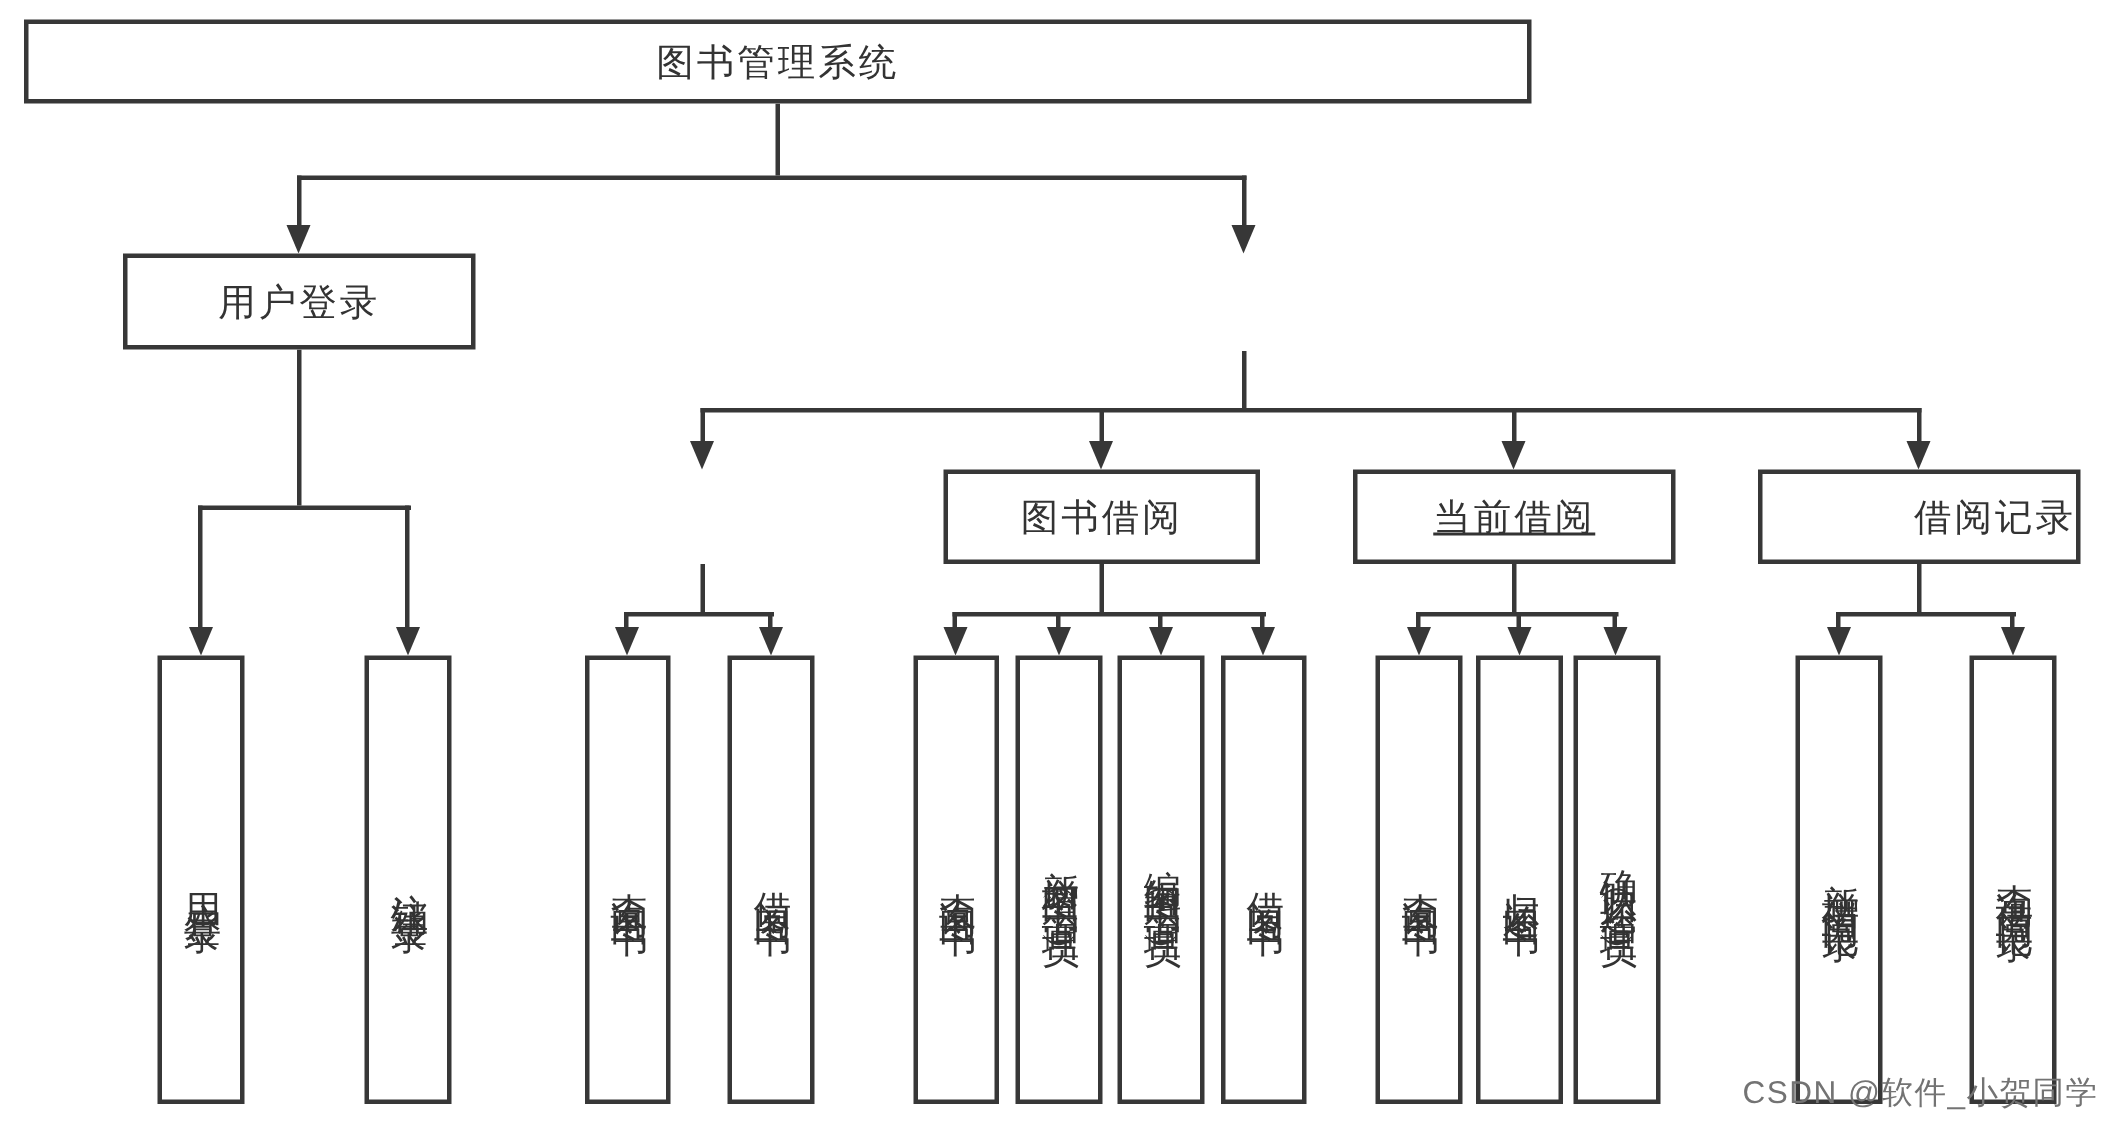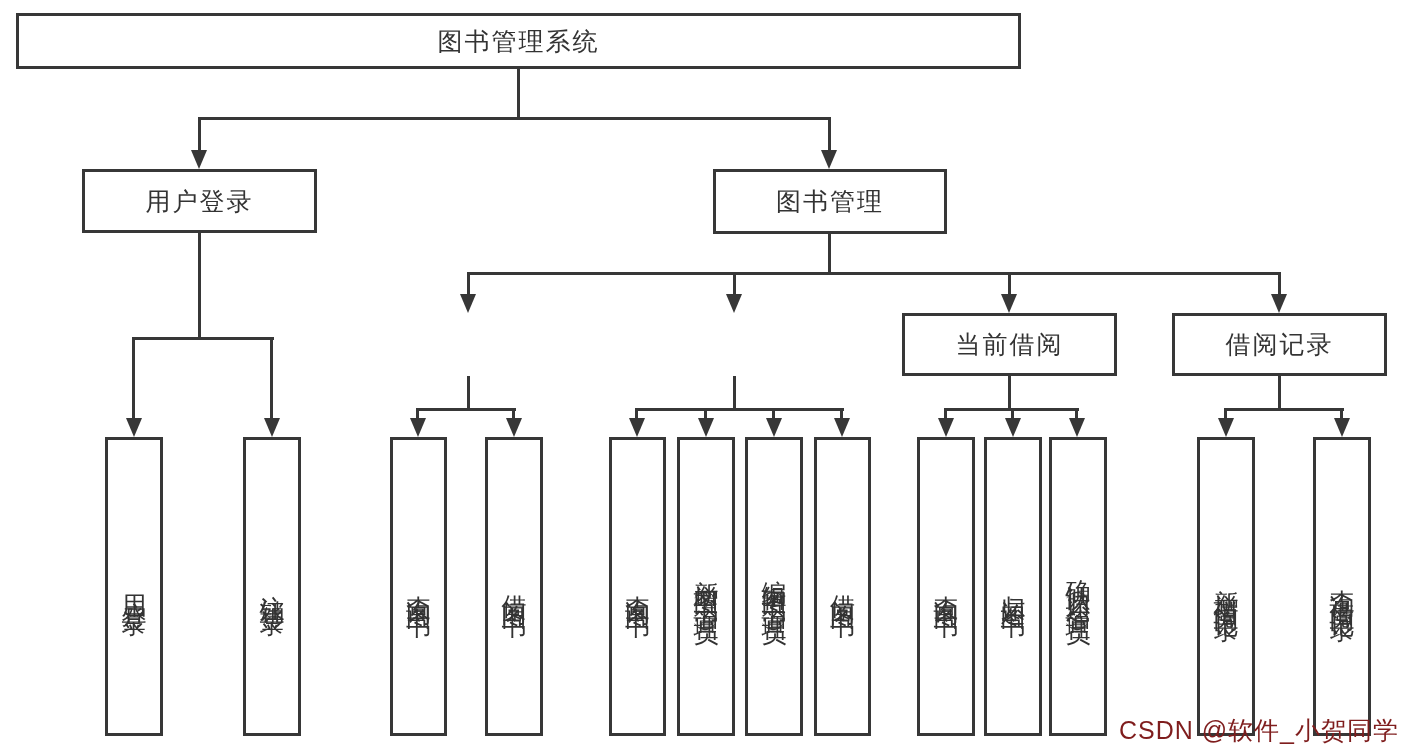--- a/index.html
+++ b/index.html
@@ -34,23 +34,23 @@
   .hline{position:absolute;height:3px;background:#373737;z-index:1;}
   .arrowhead{
     position:absolute;width:0;height:0;z-index:1;
     border-left:8px solid transparent;
     border-right:8px solid transparent;
     border-top:19px solid #373737;
   }
   .watermark{
     position:absolute;
     top:714px;right:6px;
-    font-size:25px;
+    font-size:21px;
     letter-spacing:1px;
-    color:#7f1d1d;
+    color:#737373;
     z-index:3;
     white-space:nowrap;
   }
 </style>
 </head>
 <body>
 
 <div class="canvas">
 
   <div class="node" style="left:16px;top:13px;width:1005px;height:56px;align-items:center;">
@@ -60,46 +60,46 @@
   <div class="vline" style="left:517px;top:69px;height:48px;"></div>
   <div class="hline" style="left:198px;top:117px;width:633px;"></div>
   <div class="vline" style="left:198px;top:117px;height:35px;"></div>
   <div class="arrowhead" style="left:191px;top:150px;"></div>
   <div class="vline" style="left:828px;top:117px;height:35px;"></div>
   <div class="arrowhead" style="left:821px;top:150px;"></div>
 
   <div class="node" style="left:82px;top:169px;width:235px;height:64px;">
     <span>用户登录</span>
   </div>
-  <div class="node" style="left:713px;top:169px;width:234px;height:65px;">
-    <span>图书管理</span>
-  </div>
 
   <div class="vline" style="left:198px;top:233px;height:104px;"></div>
   <div class="hline" style="left:132px;top:337px;width:142px;"></div>
   <div class="vline" style="left:132px;top:337px;height:84px;"></div>
   <div class="arrowhead" style="left:126px;top:418px;"></div>
   <div class="vline" style="left:270px;top:337px;height:84px;"></div>
   <div class="arrowhead" style="left:264px;top:418px;"></div>
 
   <div class="vline" style="left:828px;top:234px;height:38px;"></div>
   <div class="hline" style="left:467px;top:272px;width:814px;"></div>
   <div class="vline" style="left:467px;top:272px;height:26px;"></div>
   <div class="arrowhead" style="left:460px;top:294px;"></div>
   <div class="vline" style="left:733px;top:272px;height:26px;"></div>
   <div class="arrowhead" style="left:726px;top:294px;"></div>
   <div class="vline" style="left:1008px;top:272px;height:26px;"></div>
   <div class="arrowhead" style="left:1001px;top:294px;"></div>
   <div class="vline" style="left:1278px;top:272px;height:26px;"></div>
   <div class="arrowhead" style="left:1271px;top:294px;"></div>
 
-  <div class="node" style="left:902px;top:313px;width:215px;height:63px;">
+  <div class="node" style="left:629px;top:313px;width:211px;height:63px;">
+    <span>图书借阅</span>
+  </div>
+  <div class="node" style="left:902px;top:313px;width:215px;height:63px;text-decoration:underline;">
     <span>当前借阅</span>
   </div>
-  <div class="node" style="left:1172px;top:313px;width:215px;height:63px;">
+  <div class="node" style="left:1172px;top:313px;width:215px;height:63px;justify-content:flex-end;">
     <span>借阅记录</span>
   </div>
 
   <div class="vline" style="left:467px;top:376px;height:32px;"></div>
   <div class="hline" style="left:416px;top:408px;width:100px;"></div>
   <div class="vline" style="left:416px;top:408px;height:13px;"></div>
   <div class="arrowhead" style="left:410px;top:418px;"></div>
   <div class="vline" style="left:512px;top:408px;height:13px;"></div>
   <div class="arrowhead" style="left:506px;top:418px;"></div>
 

